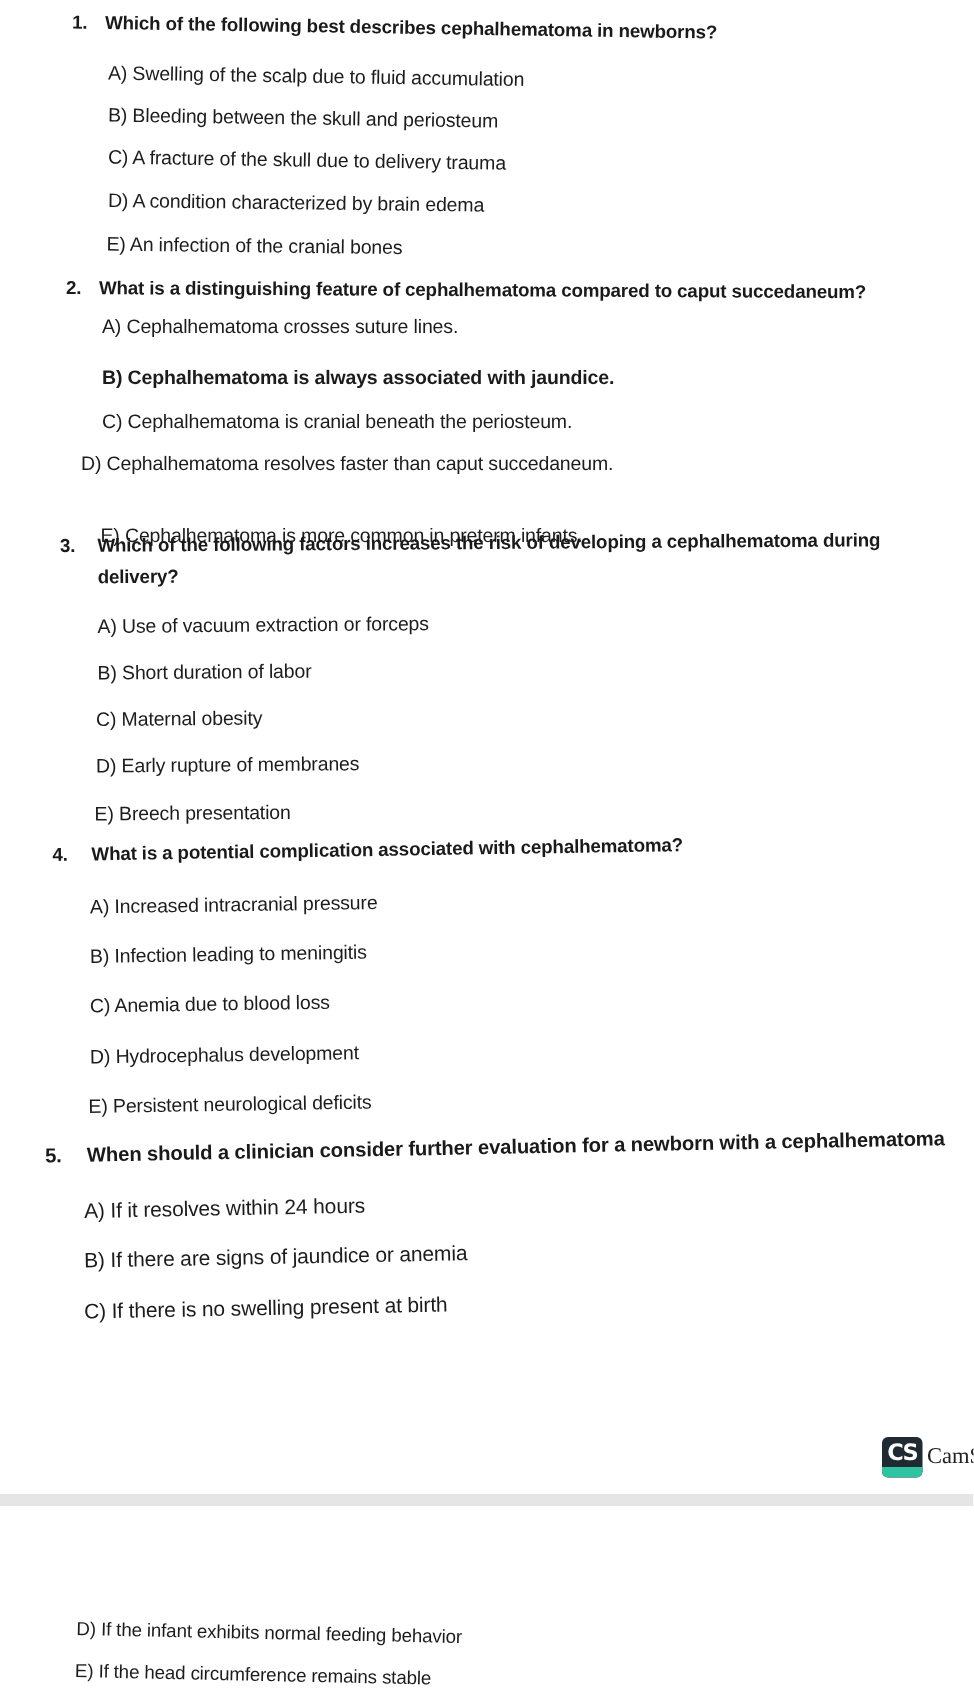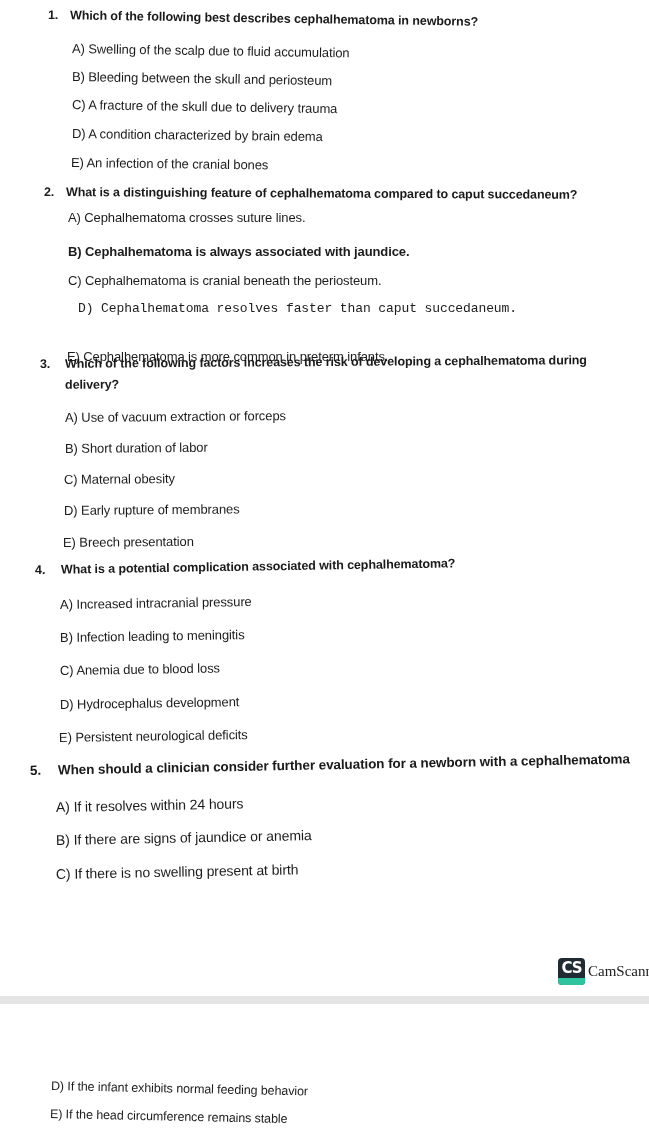--- a/index.html
+++ b/index.html
@@ -28,21 +28,21 @@
       letter-spacing: -0.1px;
     }
     .opt.small { font-size: 12.5px; }
     .camscan {
       position: absolute; left: 558px; top: 958px;
       display: flex; align-items: center;
     }
     .cs-logo {
       width: 27px; height: 27px; border-radius: 4px; overflow: hidden;
       position: relative; background: #1f2a33;
-      display: flex; align-items: flex-start; justify-content: center;
+      display: flex; align-items: flex-start; justify-content: center; margin-left: 30px;
     }
     .cs-logo .cs-text {
       color: #fff; font-weight: bold; font-size: 15px; line-height: 20px;
       font-family: "DejaVu Sans", sans-serif; letter-spacing: -1px;
     }
     .cs-logo .cs-bar {
       position: absolute; left: 0; bottom: 0; width: 100%; height: 7px;
       background: #2ec4a0;
     }
     .cs-name {
@@ -68,21 +68,21 @@
   <div class="opt" style="left:72px; top:97px; transform:rotate(0.9deg); transform-origin:left center;">C) A fracture of the skull due to delivery trauma</div>
   <div class="opt" style="left:72px; top:126px; transform:rotate(0.7deg); transform-origin:left center;">D) A condition characterized by brain edema</div>
   <div class="opt" style="left:71px; top:155px; transform:rotate(0.7deg); transform-origin:left center;">E) An infection of the cranial bones</div>
 
   <div class="q" style="left:44px; top:185px; transform:rotate(0.3deg); transform-origin:left center;">
     <span class="num">2.</span><span>What is a distinguishing feature of cephalhematoma compared to caput succedaneum?</span>
   </div>
   <div class="opt" style="left:68px; top:210px;">A) Cephalhematoma crosses suture lines.</div>
   <div class="opt" style="left:68px; top:244px;font-weight:bold;">B) Cephalhematoma is always associated with jaundice.</div>
   <div class="opt" style="left:68px; top:273px;">C) Cephalhematoma is cranial beneath the periosteum.</div>
-  <div class="opt" style="left:78px; top:301px;font-family:Liberation Mono, monospace;">D) Cephalhematoma resolves faster than caput succedaneum.</div>
+  <div class="opt" style="left:54px; top:301px;">D) Cephalhematoma resolves faster than caput succedaneum.</div>
   <div class="opt" style="left:67px; top:349px;">E) Cephalhematoma is more common in preterm infants.</div>
 
   <div class="q wrap" style="left:40px; top:354px; transform:rotate(-0.4deg); transform-origin:left center;">
     <span class="num" style="float:left;">3.</span>
       <div style="margin-left:25px;">Which of the following factors increases the risk of developing a cephalhematoma during delivery?</div>
   </div>
   <div class="opt" style="left:65px; top:410px; transform:rotate(-0.5deg); transform-origin:left center;">A) Use of vacuum extraction or forceps</div>
   <div class="opt" style="left:65px; top:441px; transform:rotate(-0.5deg); transform-origin:left center;">B) Short duration of labor</div>
   <div class="opt" style="left:64px; top:472px; transform:rotate(-0.5deg); transform-origin:left center;">C) Maternal obesity</div>
   <div class="opt" style="left:64px; top:503px; transform:rotate(-0.5deg); transform-origin:left center;">D) Early rupture of membranes</div>

